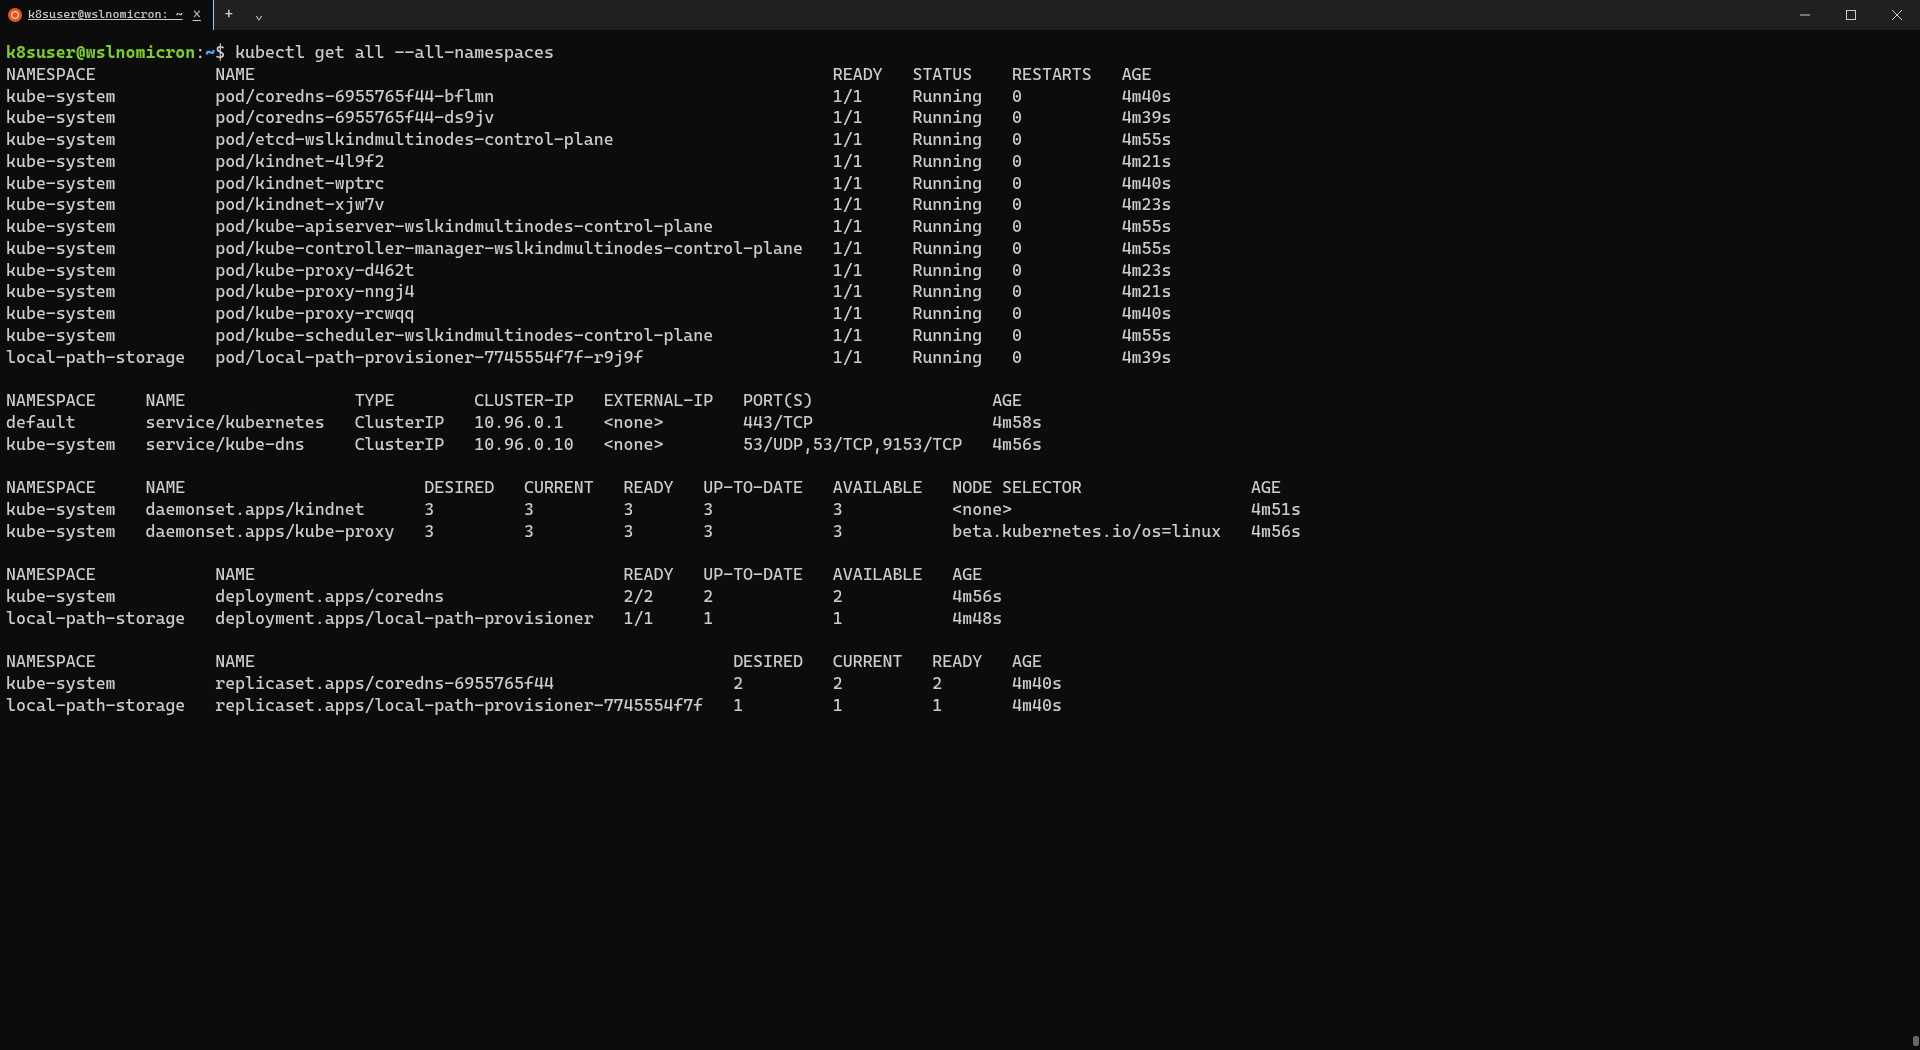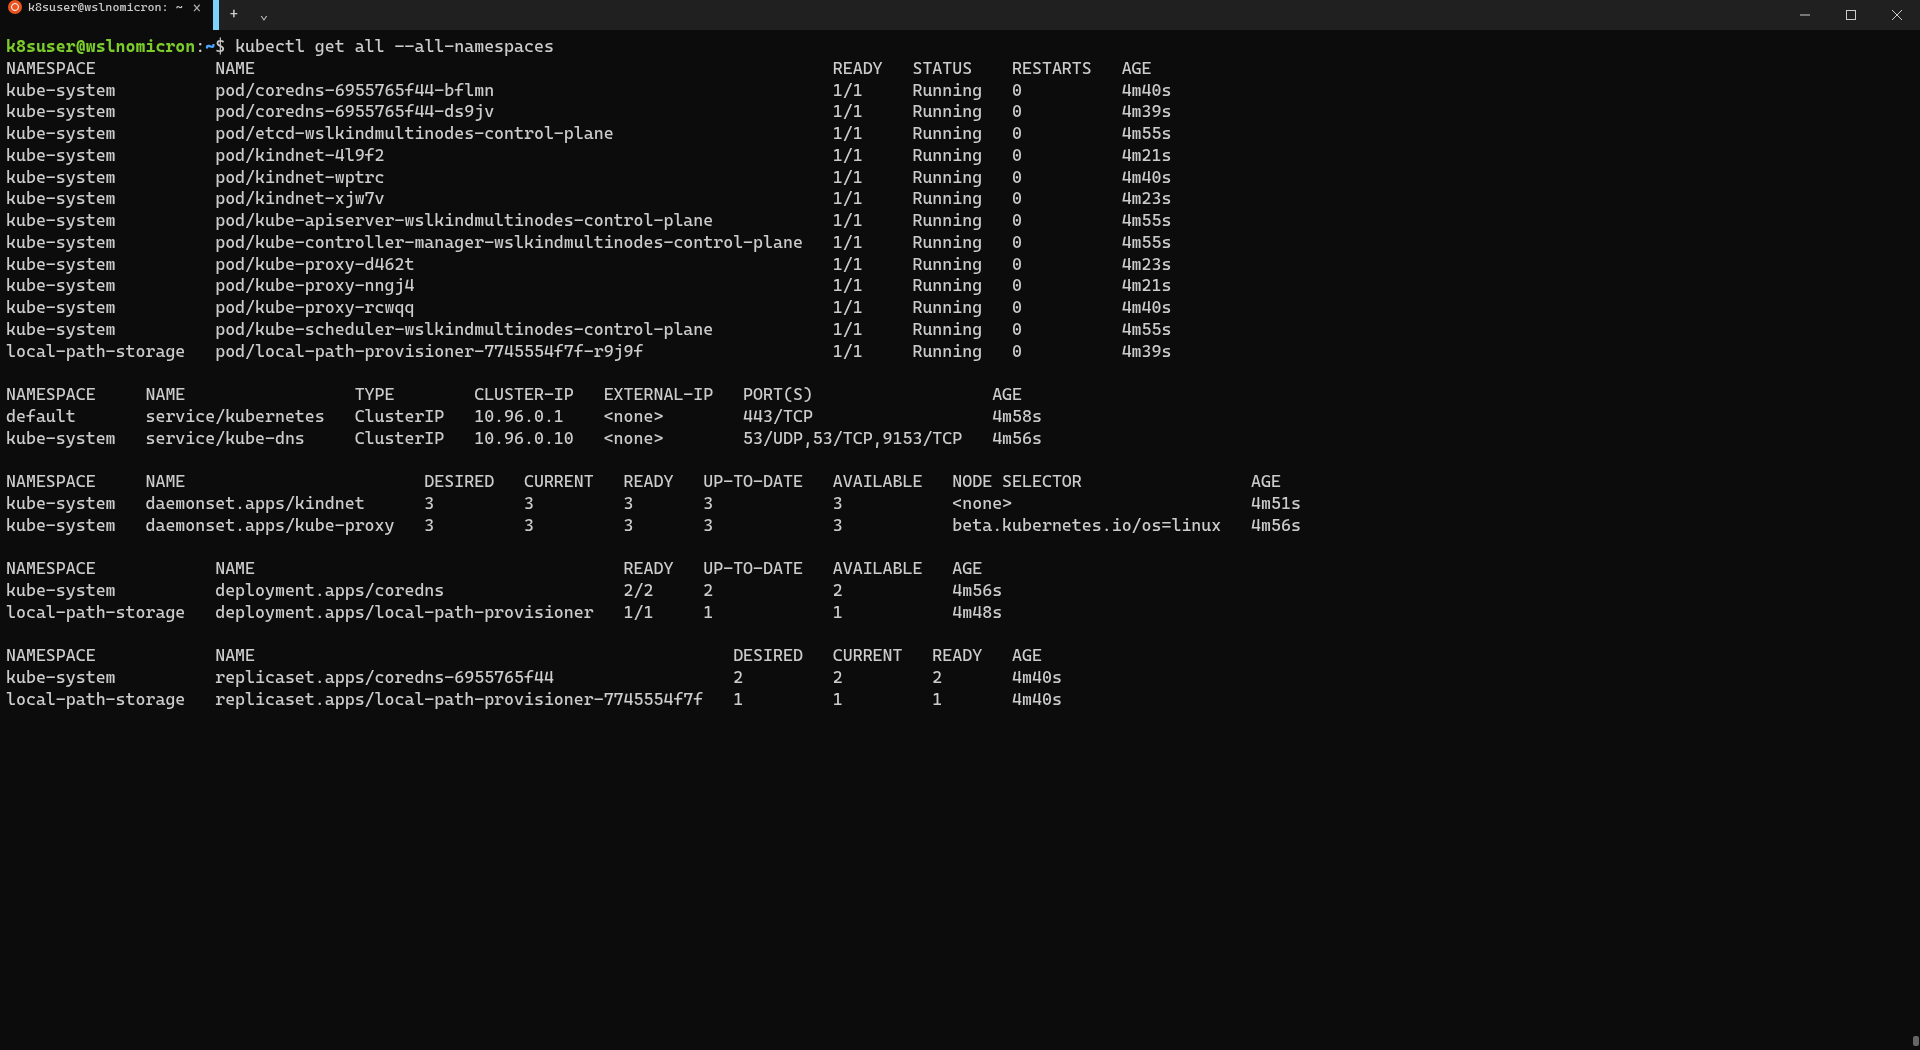--- a/index.html
+++ b/index.html
@@ -17,26 +17,28 @@
   .titlebar {
     height: 30px;
     background: #202020;
     display: flex;
     align-items: stretch;
     user-select: none;
   }
   .tab {
     background: #0c0c0c;
     display: flex;
+    align-items: center;
     padding: 0 8px 0 8px;
     min-width: 172px;
     gap: 6px;
     font-size: 12px;
     color: #cccccc;
-    border-right: 6px solid #7dd3fc;
+    border-right: 1px solid #7dd3fc;
+    text-decoration: underline;
   }
   .tab .ubuntu-icon {
     width: 14px; height: 14px;
     background: #e95420;
     border-radius: 50%;
     display:inline-block;
     position:relative;
   }
   .tab .ubuntu-icon::after{
     content:"";
@@ -56,21 +58,21 @@
   }
   .spacer { flex:1; }
   .win-btn {
     width: 46px;
     display:flex;align-items:center;justify-content:center;
     color:#ccc;
   }
   .win-btn svg { display:block; }
 
   .terminal {
-    padding: 6px 6px;
+    padding: 12px 6px;
     white-space: pre;
     font-variant-ligatures: none;
   }
   .prompt-user { color:#7ccd2c; font-weight:bold; }
   .prompt-tilde { color:#4aa6ff; font-weight:bold;}
   .prompt-dollar { color:#cccccc; }
   .cmd { color:#cccccc; }
   .row { display:block; }
   .scrollbar-shadow{
     position:fixed;

